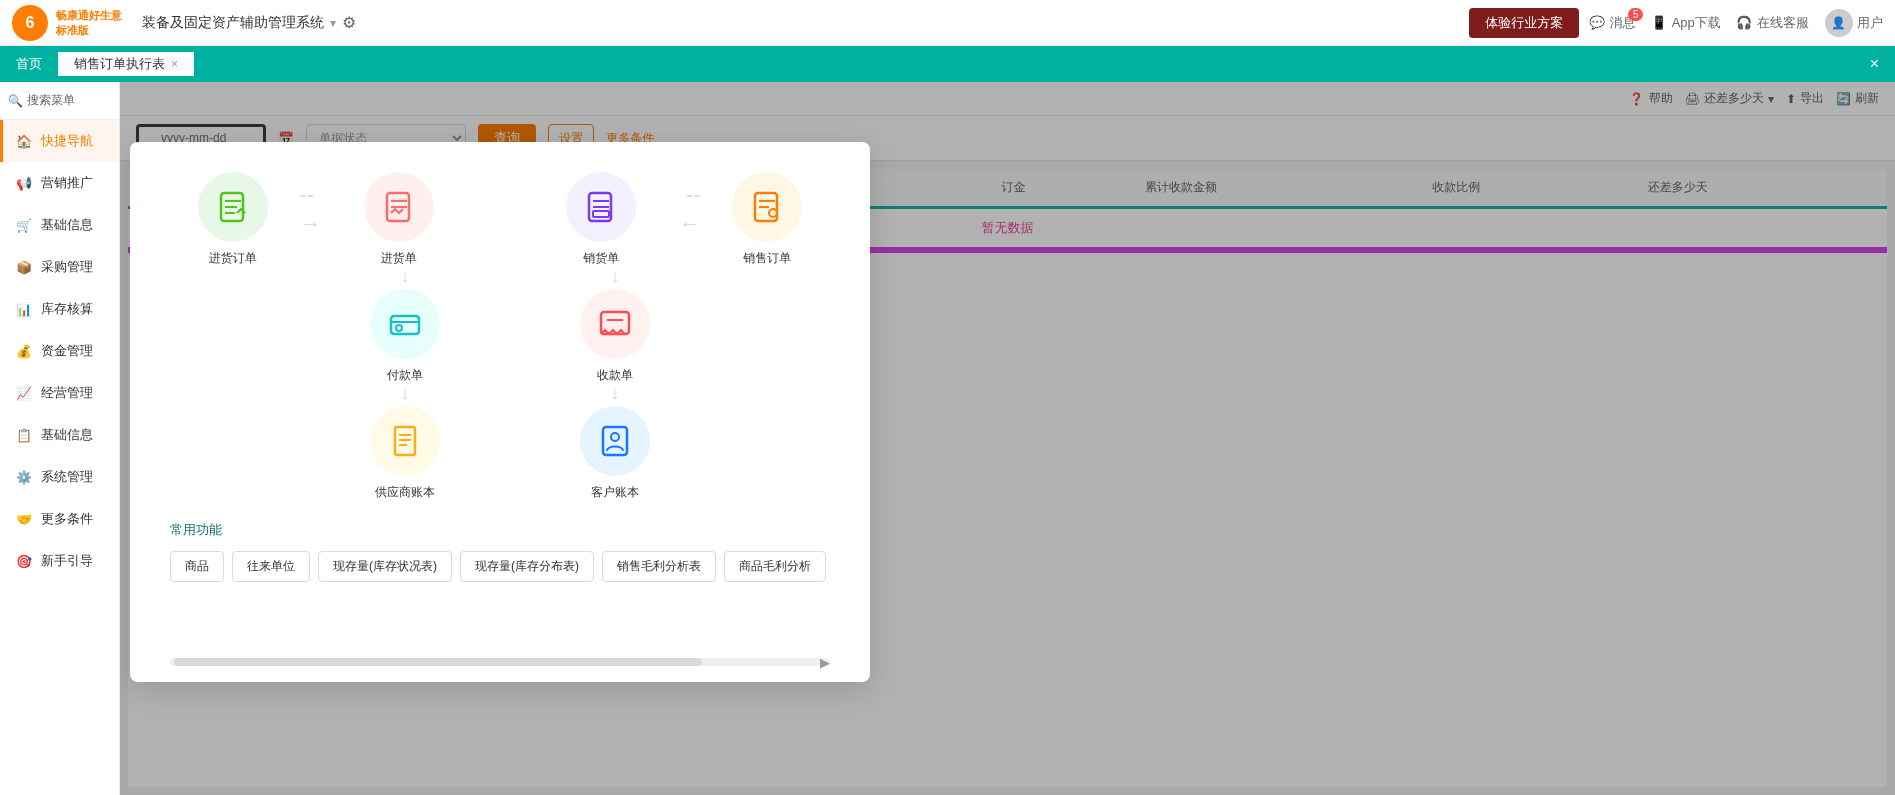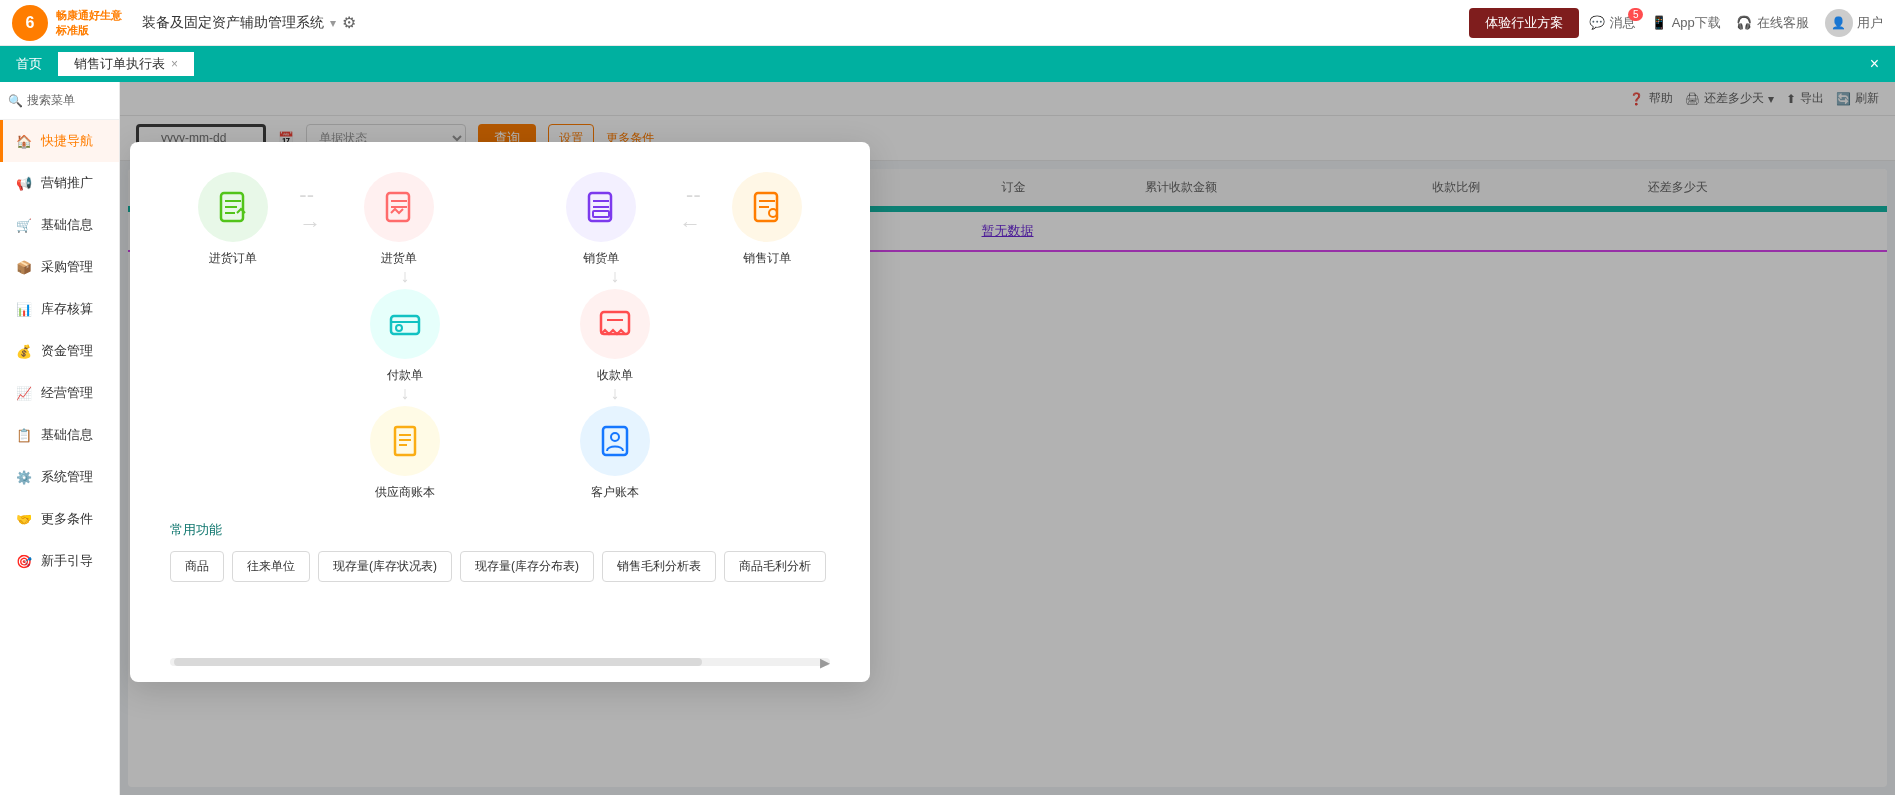--- a/index.html
+++ b/index.html
@@ -71,22 +71,22 @@
     .date-input { width: 130px; }
     .calendar-icon { color: #999; }
     .status-select { border: 1px solid #d9d9d9; border-radius: 4px; padding: 4px 8px; font-size: 12px; color: #999; height: 28px; width: 160px; background: #fff; }
     .query-btn { background: #ff7d00; color: #fff; border: none; padding: 4px 16px; border-radius: 4px; cursor: pointer; font-size: 13px; height: 28px; }
     .set-btn { background: #fff; color: #ff7d00; border: 1px solid #ff7d00; padding: 4px 10px; border-radius: 4px; cursor: pointer; font-size: 12px; height: 28px; }
     .more-conditions { color: #ff7d00; cursor: pointer; font-size: 12px; }
 
     
     .table-container { flex: 1; background: #fff; overflow: auto; margin: 8px; border-radius: 4px; }
     .data-table { width: 100%; border-collapse: collapse; font-size: 12px; }
-    .data-table th { background: #fafafa; padding: 10px 12px; text-align: left; border-bottom: 6px solid #14b8a6; font-weight: 500; color: #666; white-space: nowrap; }
-    .data-table td { padding: 10px 12px; border-bottom: 2px solid #d946ef; color: #6d28d9; text-decoration: underline; }
+    .data-table th { background: #fafafa; padding: 10px 12px; text-align: left; border-bottom: 3px solid #14b8a6; font-weight: 500; color: #666; white-space: nowrap; }
+    .data-table td { padding: 10px 12px; border-bottom: 6px solid #d946ef; color: #ec4899; }
     .no-data { text-align: center; padding: 80px; color: #999; font-size: 13px; }
 
     
     .modal-overlay {
       position: absolute; top: 0; left: -120px; right: 0; bottom: 0;
       background: rgba(0,0,0,0.3); z-index: 100; display: flex; align-items: flex-start; justify-content: flex-start;
     }
     .modal-box {
       background: #fff; width: 740px; min-height: 540px; margin: 60px 0 0 130px;
       border-radius: 8px; padding: 30px 40px; position: relative; box-shadow: 0 8px 32px rgba(0,0,0,0.15);

